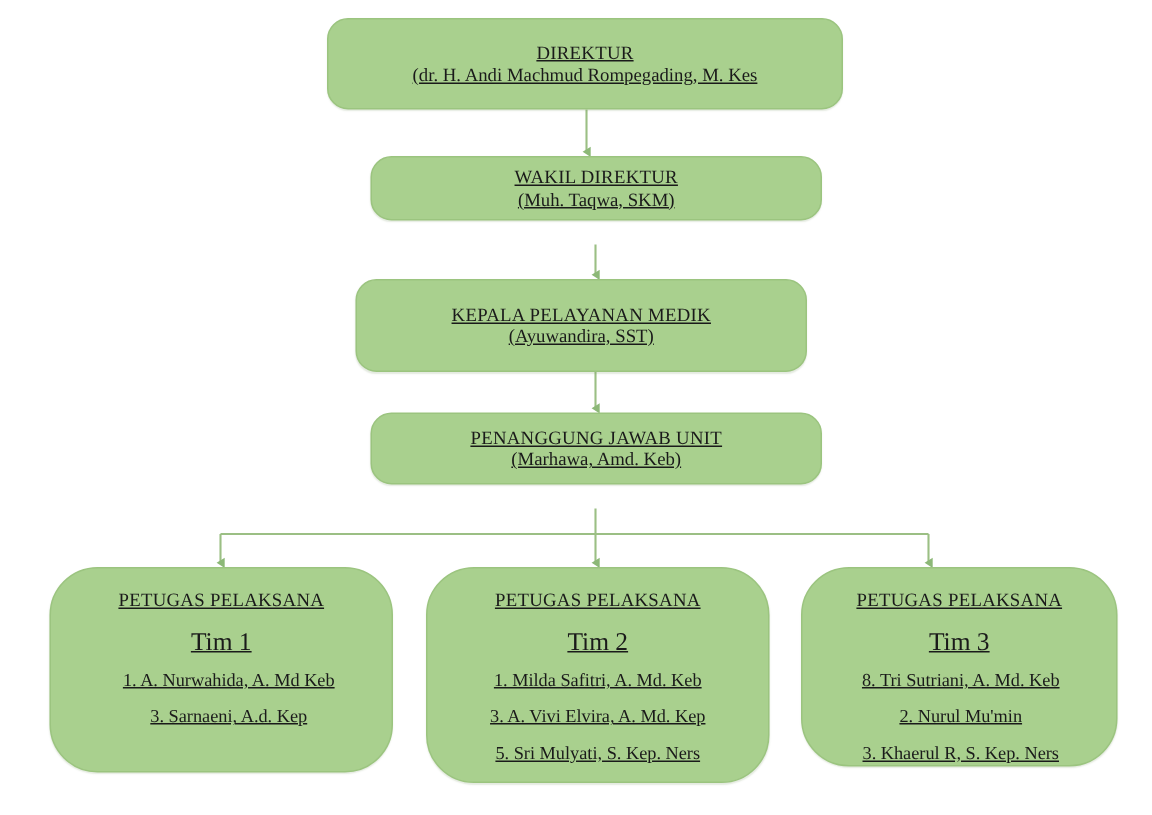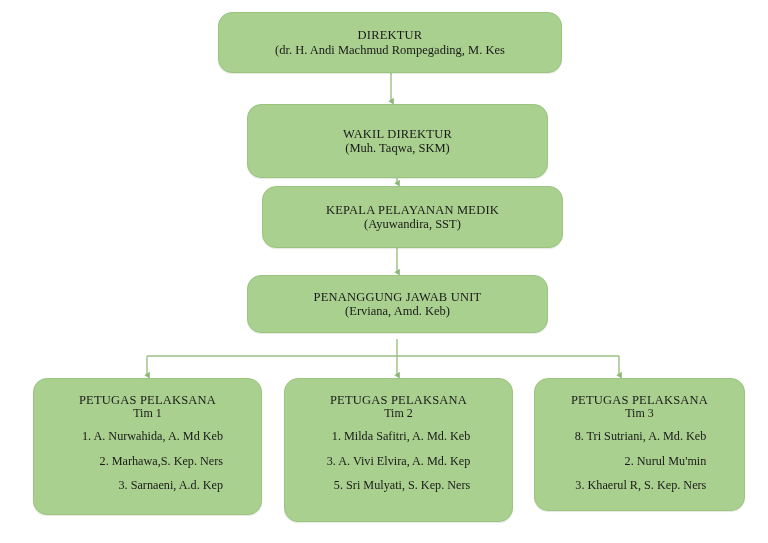--- a/index.html
+++ b/index.html
@@ -40,58 +40,61 @@
     background: #a9d08e;
     border: 1px solid #9bc47f;
     border-radius: 14px;
     display: flex;
     flex-direction: column;
     align-items: center;
     justify-content: center;
     text-align: center;
     padding: 4px 6px;
     box-shadow: 0 1px 1px rgba(120, 150, 100, 0.20);
+    text-decoration: underline;
   }
 
   .node .title {
     font-size: 12.5px;
     letter-spacing: 0.2px;
     line-height: 1.15;
     white-space: nowrap;
   }
   .node .subtitle {
     font-size: 12.5px;
     line-height: 1.15;
     margin-top: 0;
     white-space: nowrap;
   }
 
   
   #node-direktur        { left: 218px; top: 12px;  width: 344px; height: 61px; }
-  #node-wakil-direktur  { left: 247px; top: 104px; width: 301px; height: 74px; }
-  #node-kepala-pelayanan{ left: 262px; top: 186px; width: 301px; height: 62px; }
-  #node-penanggung-jawab{ left: 247px; top: 275px; width: 301px; height: 58px; }
+  #node-wakil-direktur  { left: 247px; top: 104px; width: 301px; height: 43px; }
+  #node-kepala-pelayanan{ left: 237px; top: 186px; width: 301px; height: 62px; }
+  #node-penanggung-jawab{ left: 247px; top: 275px; width: 301px; height: 48px; }
 
   
   .team {
     justify-content: flex-start;
     padding-top: 14px;
+    border-radius: 32px;
   }
   .team .title {
     font-size: 12.5px;
   }
   .team .tim-label {
-    font-size: 12px;
+    font-size: 17px;
+    margin-top: 11px;
     line-height: 1.15;
   }
   .team ol.members {
     list-style: none;
     margin: 9px 0 0 0;
     padding: 0;
-    text-align: right;
+    text-align: center;
     align-self: center;
   }
   .team ol.members li {
     font-size: 12.2px;
     line-height: 1.1;
     margin-bottom: 11px;
     white-space: nowrap;
   }
   .team ol.members li:last-child { margin-bottom: 0; }
 
@@ -142,29 +145,28 @@
     <div class="subtitle">(Muh. Taqwa, SKM)</div>
   </div>
 
   <div class="node" id="node-kepala-pelayanan">
     <div class="title">KEPALA PELAYANAN MEDIK</div>
     <div class="subtitle">(Ayuwandira, SST)</div>
   </div>
 
   <div class="node" id="node-penanggung-jawab">
     <div class="title">PENANGGUNG JAWAB UNIT</div>
-    <div class="subtitle">(Erviana, Amd. Keb)</div>
+    <div class="subtitle">(Marhawa, Amd. Keb)</div>
   </div>
 
   <div class="node team" id="node-tim-1">
     <div class="title">PETUGAS PELAKSANA</div>
     <div class="tim-label">Tim 1</div>
     <ol class="members">
       <li>1. A. Nurwahida, A. Md Keb</li>
-      <li>2. Marhawa,S. Kep. Ners</li>
       <li>3. Sarnaeni, A.d. Kep</li>
     </ol>
   </div>
 
   <div class="node team" id="node-tim-2">
     <div class="title">PETUGAS PELAKSANA</div>
     <div class="tim-label">Tim 2</div>
     <ol class="members">
       <li>1. Milda Safitri, A. Md. Keb</li>
       <li>3. A. Vivi Elvira, A. Md. Kep</li>

